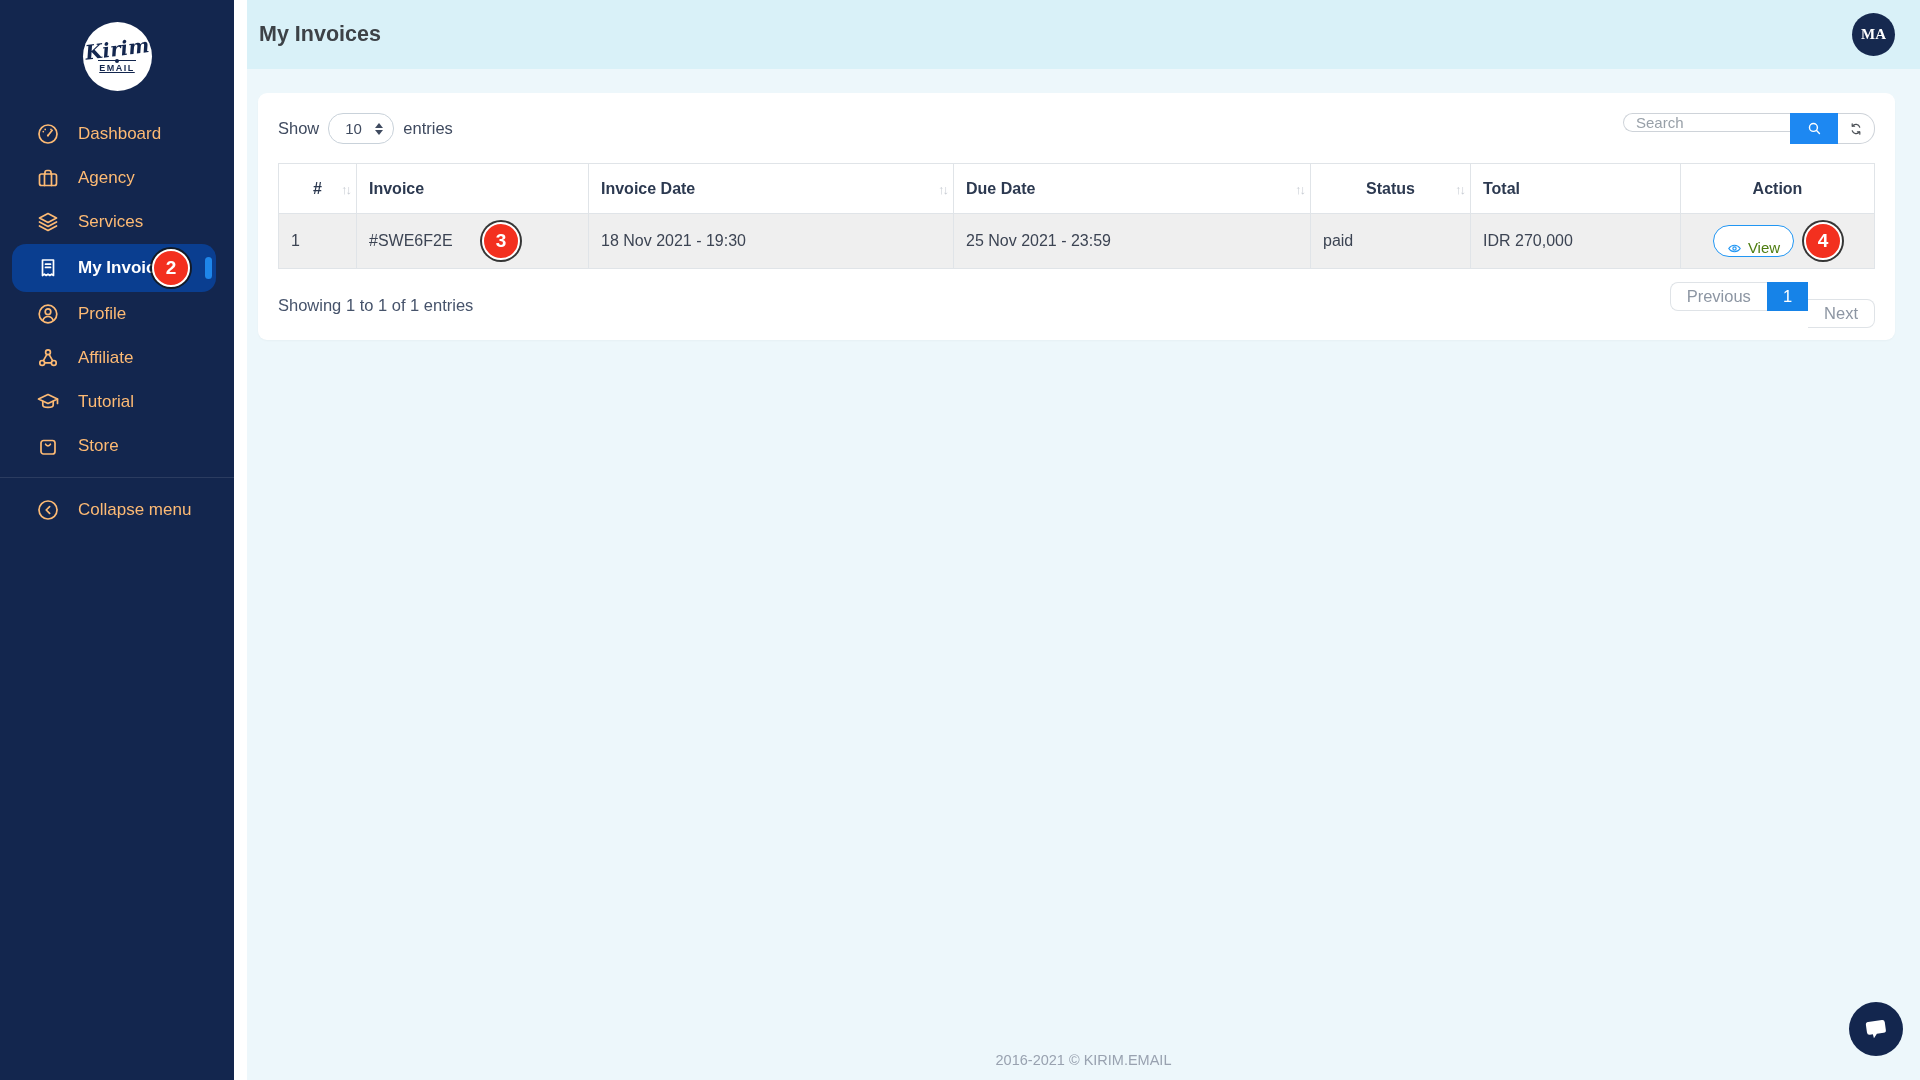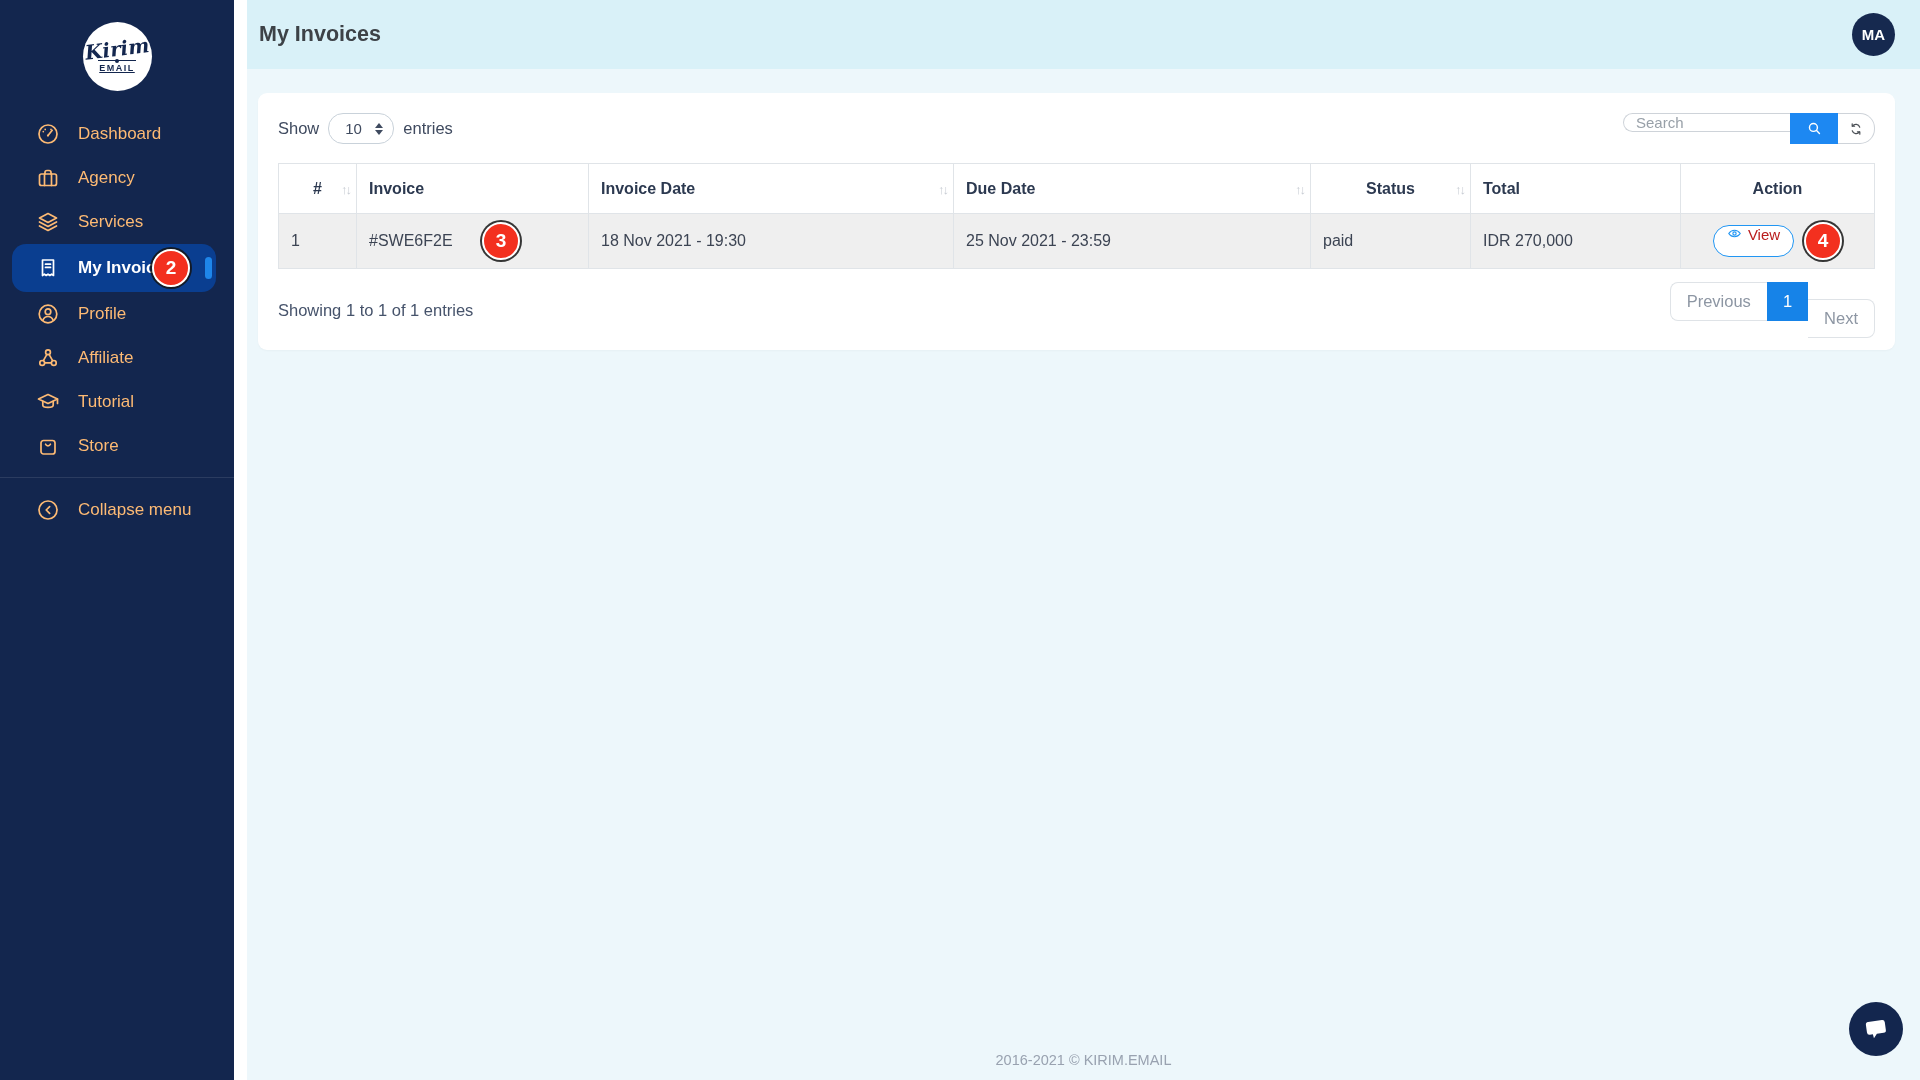--- a/index.html
+++ b/index.html
@@ -40,21 +40,21 @@
   .sidebar-badge { position:absolute; left:140px; top:50%; transform:translateY(-50%); }
 
   
   .main { flex:1; display:flex; flex-direction:column; border-left:13px solid #fff;
     background:#edf7fb; position:relative; }
   .topbar { height:69px; background:#d9f1f8; display:flex; align-items:center;
     padding:0 25px 0 12px; flex:0 0 69px; }
   .page-title { font-size:21.5px; color:#3d4247; }
   .avatar { margin-left:auto; width:43px; height:43px; border-radius:50%; background:#16294f;
     color:#fff; font-size:15px; font-weight:bold; display:flex; align-items:center;
-    justify-content:center; cursor:pointer; }
+    justify-content:center; cursor:pointer;font-family:Liberation Serif, serif; }
 
   .content { flex:1; position:relative; }
   .card { margin:24px 25px 0 11px; background:#fff; border-radius:9px;
     padding:20px 20px 12px; box-shadow:0 1px 2px rgba(0,0,0,.03); }
 
   .card-controls { display:flex; align-items:center; }
   .show-entries { display:flex; align-items:center; gap:9px; font-size:16.5px; color:#3f4a5f; }
   .select-box { width:66px; height:31px; border:1px solid #c9d2da; border-radius:15px;
     display:flex; align-items:center; padding:0 10px 0 16px; cursor:pointer;
     font-size:15px; color:#3f4a5f; background:#fff; }
@@ -82,29 +82,29 @@
   .inv th, .inv td { border:1px solid #e0e4e8; font-size:16px; padding:0 12px; }
   .inv th { height:50px; color:#2c3950; font-weight:bold; text-align:left;
     position:relative; cursor:pointer; background:#fff; }
   .inv th.center, .inv td.center { text-align:center; }
   .inv td { height:55px; background:#efefef; color:#3c4453; }
   .sort { position:absolute; right:6px; top:50%; transform:translateY(-50%);
     color:#c7ccd3; font-size:13px; letter-spacing:-2px; font-weight:normal; }
   .cell-flex { display:flex; align-items:center; }
   .invoice-badge { margin-left:auto; margin-right:56px; }
   .action-flex { display:flex; align-items:center; justify-content:center; gap:10px; }
-  .view-btn { display:inline-flex; align-items:flex-start; gap:6px; height:32px; padding:0 13px;
-    background:#fff; border:1px solid #2196f3; border-radius:16px; color:#b91c1c;
+  .view-btn { display:inline-flex; align-items:flex-end; gap:6px; height:32px; padding:0 13px;
+    background:#fff; border:1px solid #2196f3; border-radius:16px; color:#4d7c0f;
     font-size:15px; cursor:pointer; font-family:inherit; }
   .view-btn svg { width:15px; height:15px; stroke:#2196f3; fill:none; stroke-width:1.8; }
 
   .card-footer { margin-top:13px; display:flex; align-items:center; justify-content:space-between; }
   .summary { font-size:16.5px; color:#46536b; }
   .pagination { display:flex; }
-  .pg-btn { height:39px; display:flex; align-items:center; padding:0 16px; background:#fff;
+  .pg-btn { height:29px; display:flex; align-items:center; padding:0 16px; background:#fff;
     border:1px solid #dfe3e7; color:#8d96a3; font-size:16.5px; cursor:pointer; }
   .pg-btn.prev { border-radius:8px 0 0 8px; border-right:none; }
   .pg-btn.next { border-radius:0 8px 8px 0; border-left:none;margin-top:17px; }
   .pg-btn.active { background:#1683e8; border-color:#1683e8; color:#fff; padding:0 15px; cursor:default; }
 
   .footer-copy { position:absolute; left:0; right:0; bottom:12px; text-align:center;
     font-size:14.5px; color:#99a2b0;margin-top:48px; }
 
   .chat-fab { position:fixed; left:1849px; top:1002px; width:54px; height:54px;
     border-radius:50%; background:#13264e; display:flex; align-items:center;

